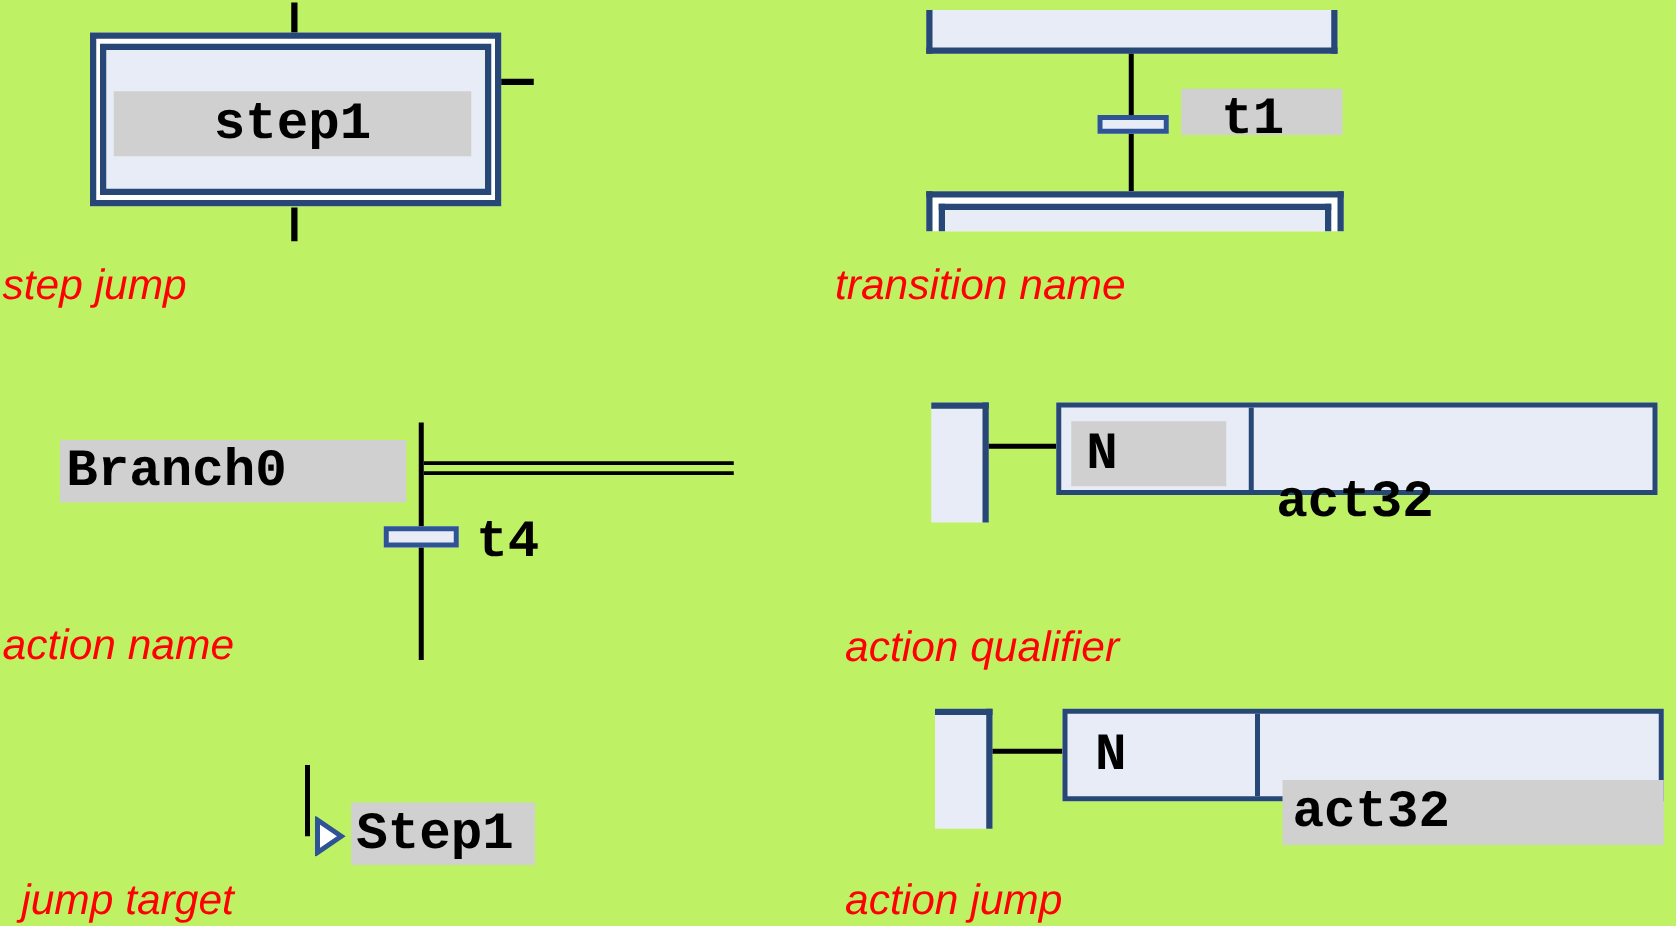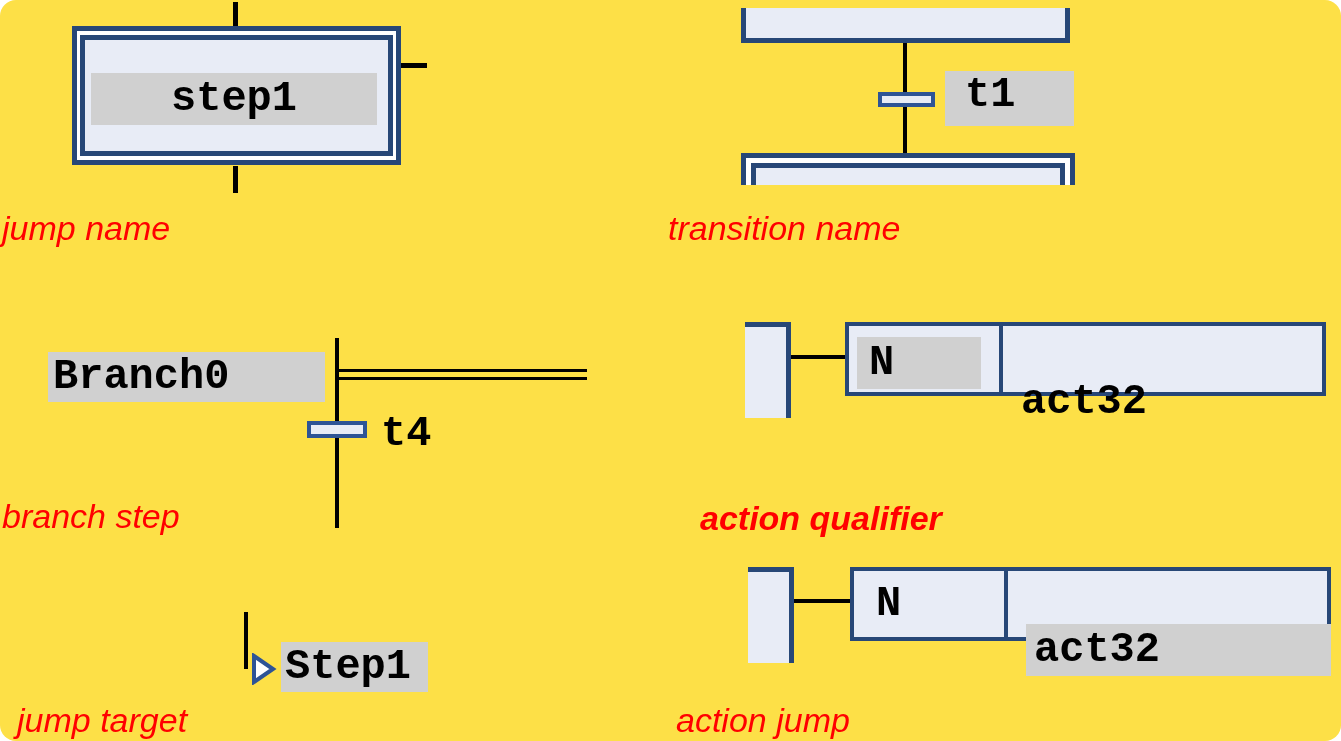--- a/index.html
+++ b/index.html
@@ -5,23 +5,22 @@
   :root{
     --border:#274777;
     --bar:#2e5496;
     --fill:#e8ecf6;
     --highlight:#d0d0d0;
     --line:#000000;
     --annotation:#ff0000;
   }
   html,body{margin:0;padding:0;background:#ffffff;}
   #canvas{
-    position:relative;width:1341px;height:741px;background:#fde047;overflow:hidden;
+    position:relative;width:1341px;height:741px;background:#bef264;overflow:hidden;
     font-family:"Liberation Sans","DejaVu Sans",sans-serif;
-    border-radius:16px;
   }
   .abs{position:absolute;}
   .vline{position:absolute;background:var(--line);}
   .hline{position:absolute;background:var(--line);}
   .mono{
     font-family:"Liberation Mono","DejaVu Sans Mono",monospace;
     font-weight:bold;color:#000;font-size:42px;white-space:pre;
   }
   .gray-field{position:absolute;background:var(--highlight);}
   .red-label{
@@ -35,21 +34,21 @@
     border:5px solid var(--border);background:var(--fill);}
   .step-name{left:91px;top:73px;width:286px;height:52px;line-height:52px;text-align:center;}
   
   .tr-top-step{position:absolute;left:741px;top:8px;width:319px;height:30px;
     background:var(--fill);border:5px solid var(--border);border-top:none;}
   .tr-bot-outer{position:absolute;left:741px;top:153px;width:324px;height:27px;
     border:5px solid var(--border);border-bottom:none;background:#ffffff;}
   .tr-bot-inner{position:absolute;left:751px;top:163px;width:304px;height:17px;
     border:5px solid var(--border);border-bottom:none;background:var(--fill);}
   .tr-bar{position:absolute;background:var(--fill);border:4px solid var(--bar);}
-  .t1-field{left:945px;top:71px;width:129px;height:55px;line-height:49px;padding-left:20px;box-sizing:border-box;}
+  .t1-field{left:945px;top:71px;width:129px;height:37px;line-height:49px;padding-left:32px;box-sizing:border-box;}
   
   .branch-field{left:48px;top:352px;width:277px;height:50px;line-height:50px;padding-left:5px;box-sizing:border-box;}
   .dline{position:absolute;background:var(--line);height:3px;width:248px;left:339px;}
   .t4-text{position:absolute;left:381px;top:412px;line-height:44px;text-align:right;}
   
   .mini-step{position:absolute;background:var(--fill);
     border-top:5px solid var(--border);border-right:5px solid var(--border);}
   .action-block{position:absolute;width:473px;height:66px;border:4px solid var(--border);
     background:var(--fill);display:flex;}
   .action-qcell{width:150px;border-right:4px solid var(--border);position:relative;flex:none;}
@@ -66,55 +65,55 @@
 
 <div id="canvas">
 
   <div>
     <div class="vline" style="left:233px;top:2px;width:5px;height:25px;"></div>
     <div class="step-outer"></div>
     <div class="step-inner"></div>
     <div class="gray-field mono step-name">step1</div>
     <div class="hline" style="left:401px;top:63px;width:26px;height:5px;"></div>
     <div class="vline" style="left:233px;top:166px;width:5px;height:27px;"></div>
-    <div class="red-label" style="left:2px;top:210px;">jump name</div>
+    <div class="red-label" style="left:2px;top:210px;">step jump</div>
   </div>
 
   <div>
     <div class="tr-top-step"></div>
     <div class="vline" style="left:903px;top:43px;width:4px;height:112px;"></div>
     <div class="tr-bar" style="left:878px;top:92px;width:49px;height:7px;"></div>
     <div class="gray-field mono t1-field">t1</div>
     <div class="tr-bot-outer"></div>
     <div class="tr-bot-inner"></div>
     <div class="red-label" style="left:668px;top:210px;">transition name</div>
   </div>
 
   <div>
     <div class="gray-field mono branch-field">Branch0</div>
     <div class="vline" style="left:335px;top:338px;width:4px;height:190px;"></div>
     <div class="dline" style="top:369px;"></div>
     <div class="dline" style="top:377px;"></div>
     <div class="tr-bar" style="left:307px;top:421px;width:52px;height:9px;"></div>
     <div class="mono t4-text">t4</div>
-    <div class="red-label" style="left:2px;top:498px;">branch step</div>
+    <div class="red-label" style="left:2px;top:498px;">action name</div>
   </div>
 
   <div>
     <div class="mini-step" style="left:745px;top:322px;width:41px;height:91px;"></div>
     <div class="hline" style="left:791px;top:355px;width:54px;height:4px;"></div>
     <div class="action-block" style="left:845px;top:322px;">
       <div class="action-qcell">
         <div class="gray-field mono q-gray">N</div>
       </div>
       <div class="action-ncell">
         <div class="mono q-plain">act32</div>
       </div>
     </div>
-    <div class="red-label" style="left:700px;top:500px;font-weight:bold;">action qualifier</div>
+    <div class="red-label" style="left:676px;top:500px;">action qualifier</div>
   </div>
 
   <div>
     <div class="vline" style="left:244px;top:612px;width:4px;height:57px;"></div>
     <svg class="abs" style="left:251px;top:653px;" width="26" height="32" viewBox="0 0 26 32">
       <path d="M3 3 L22 16 L3 29 Z" fill="#ffffff" style="stroke:var(--bar)" stroke-width="4" stroke-linejoin="miter"></path>
     </svg>
     <div class="gray-field mono jump-field">Step1</div>
     <div class="red-label" style="left:2px;top:702px;margin-left:15px;">jump target</div>
   </div>

